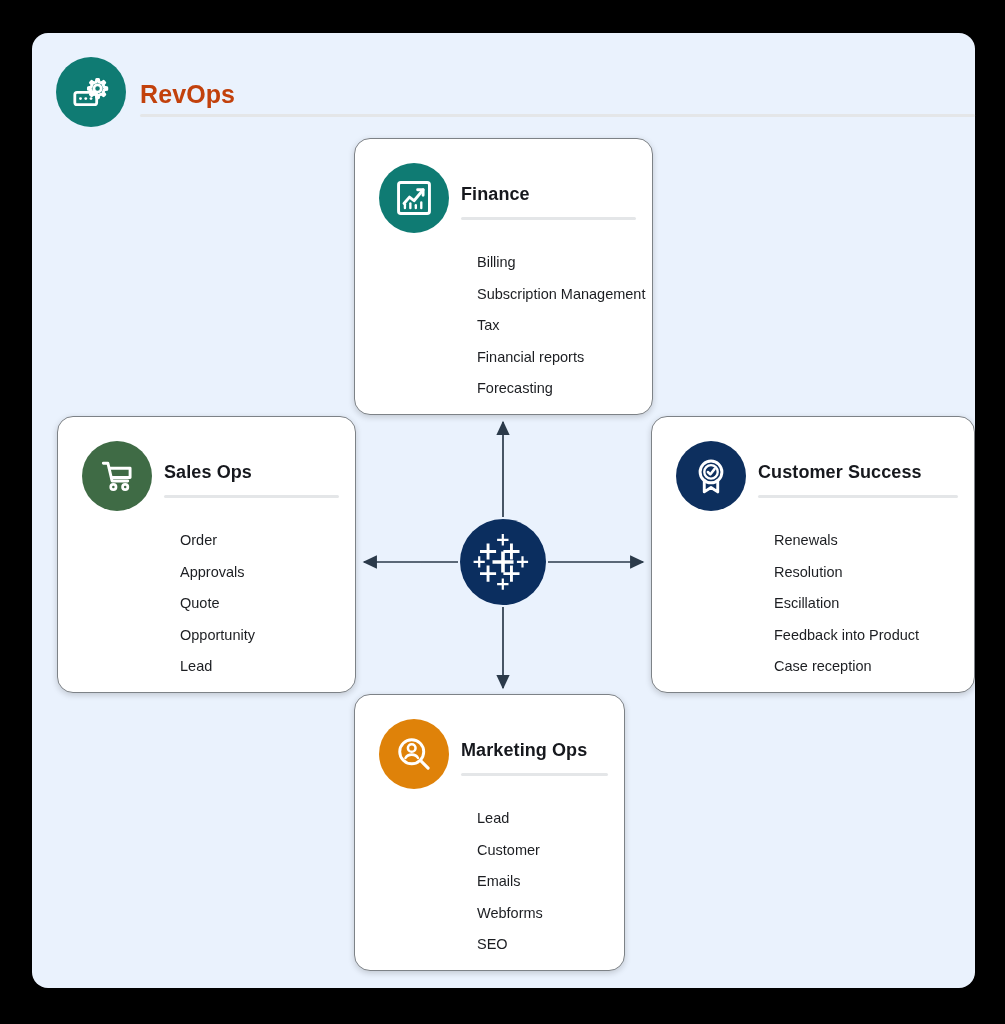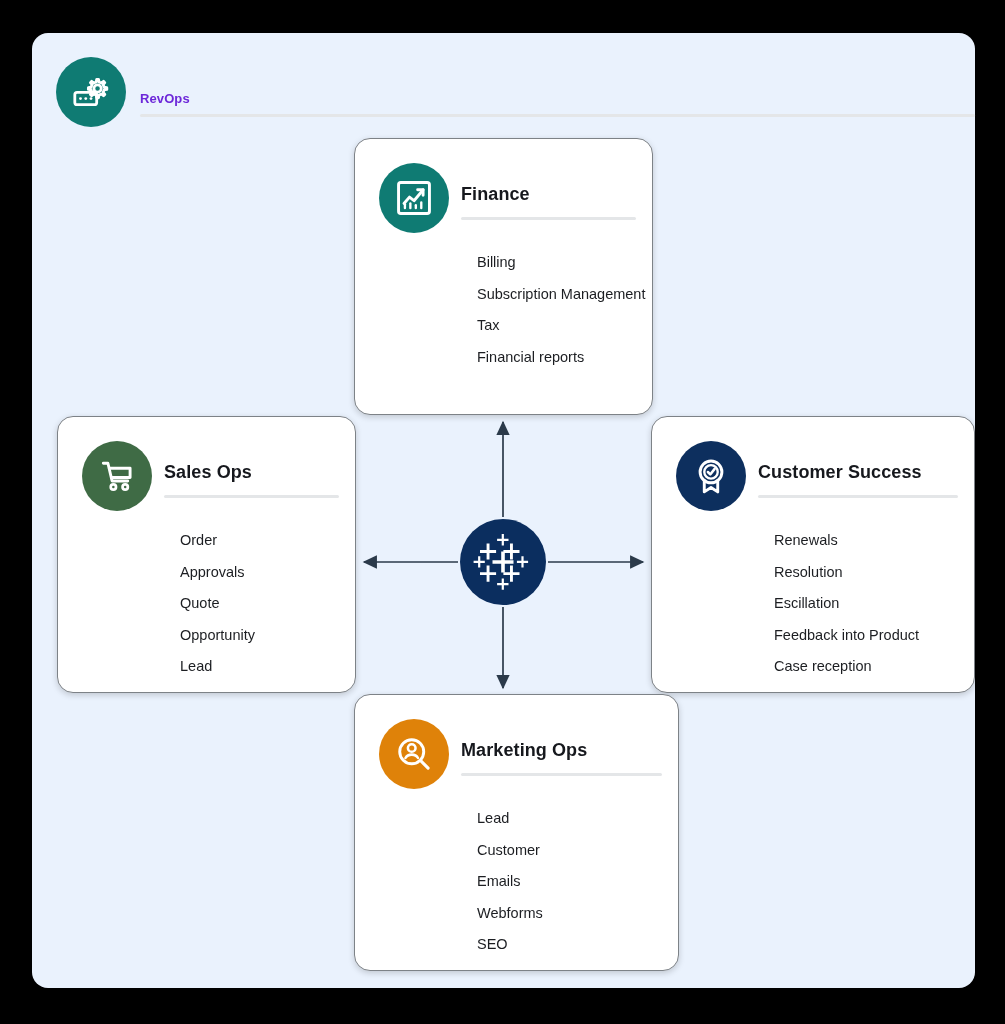--- a/index.html
+++ b/index.html
@@ -51,24 +51,24 @@
     height: 70px;
     border-radius: 50%;
     background: #0f7b73;
     display: flex;
     align-items: center;
     justify-content: center;
   }
   .header-title {
     position: absolute;
     left: 108px;
-    top: 58px;
-    font-size: 13px;
+    top: 47px;
+    font-size: 25px;
     font-weight: bold;
-    color: #6d28d9;
+    color: #c2410c;
     letter-spacing: 0.1px;
   }
   .header-rule {
     position: absolute;
     left: 108px;
     top: 81px;
     right: 0px;
     height: 3px;
     background: #e4e6e8;
     border-radius: 2px;
@@ -103,21 +103,21 @@
     position: absolute;
     background: #ffffff;
     border: 1.6px solid #7d8287;
     border-radius: 16px;
     box-shadow: 0 2px 6px rgba(0,0,0,0.18);
     box-sizing: border-box;
   }
   .card-finance   { left: 322px; top: 105px; width: 299px; height: 277px; }
   .card-sales     { left:  25px; top: 383px; width: 299px; height: 277px; }
   .card-customer  { left: 619px; top: 383px; width: 324px; height: 277px; }
-  .card-marketing { left: 322px; top: 661px; width: 325px; height: 277px; }
+  .card-marketing { left: 322px; top: 661px; width: 271px; height: 277px; }
 
   .card-icon {
     position: absolute;
     left: 24px;
     top: 24px;
     width: 70px;
     height: 70px;
     border-radius: 50%;
     display: flex;
     align-items: center;
@@ -240,20 +240,21 @@
           </g>
         </svg>
       </div>
       <div class="card-title">Finance</div>
       <div class="card-rule"></div>
       <ul class="card-list">
         <li>Billing</li>
         <li>Subscription Management</li>
         <li>Tax</li>
         <li>Financial reports</li>
+        <li>Forecasting</li>
       </ul>
     </div>
 
     <div class="card card-sales">
       <div class="card-icon icon-green">
         <svg width="40" height="40" viewBox="0 0 44 44" aria-hidden="true">
           <g fill="none" stroke="#ffffff" stroke-width="3.2" stroke-linecap="round" stroke-linejoin="round">
             <path d="M7 8h5l4.6 19.5h17.2"></path>
             <path d="M13.6 13.5h22.8v10.2H15.9"></path>
           </g>

